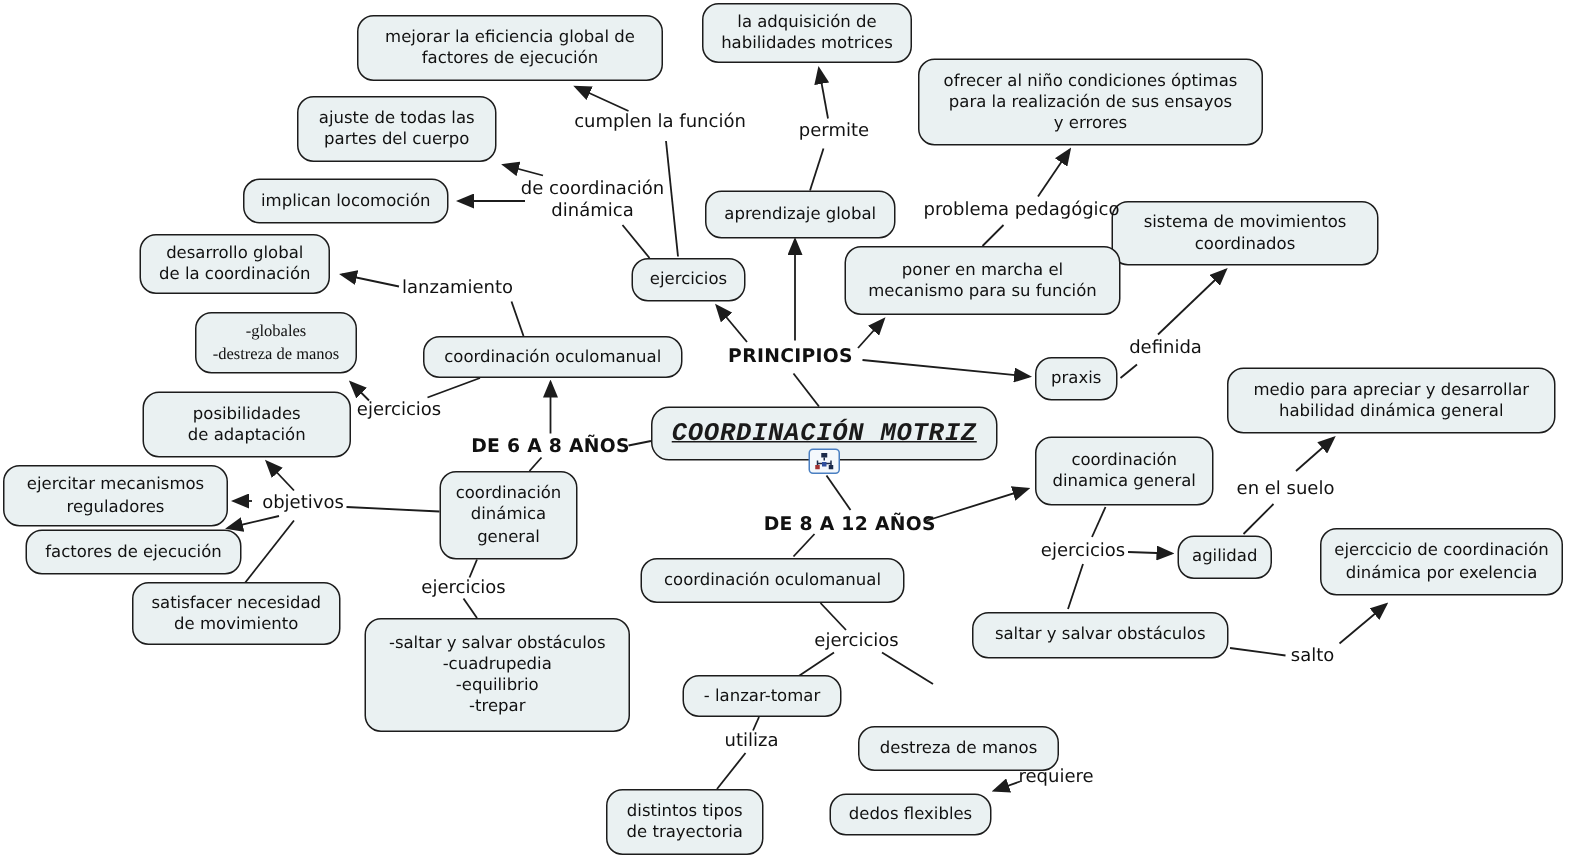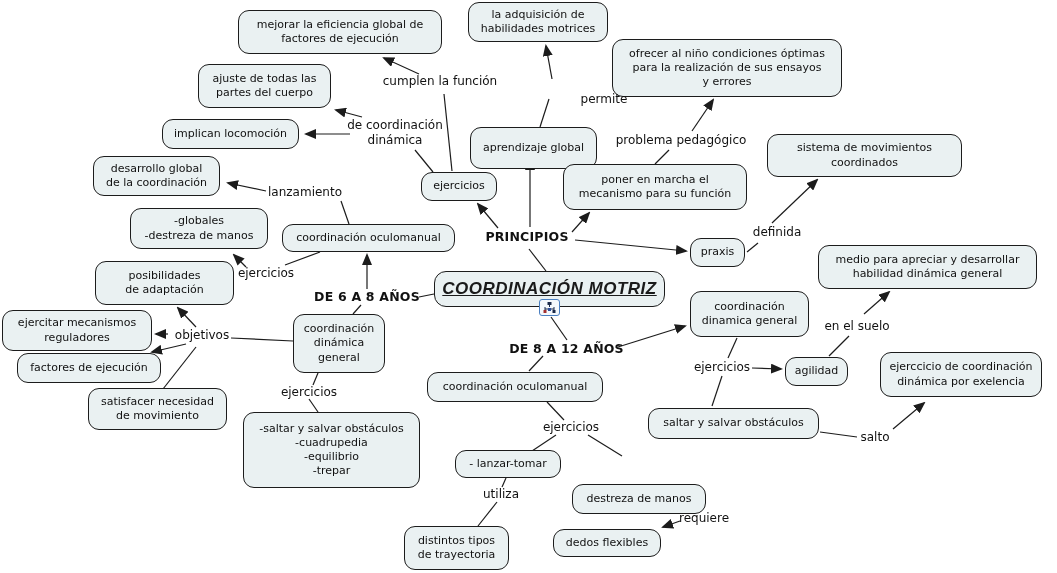--- a/index.html
+++ b/index.html
@@ -43,21 +43,21 @@
     left: 434px; top: 271px; width: 231px; height: 36px;
     box-sizing: border-box;
     background: #eaf1f2;
     border: 1.3px solid #1c1c1c;
     border-radius: 12px;
     display: flex;
     align-items: center;
     justify-content: center;
   }
   .title-text {
-    font-family: Liberation Sans, sans-serif;
+    font-family: Liberation Mono, monospace;
     font-weight: bold;
     font-style: italic;
     font-size: 17px;
     letter-spacing: 0.5px;
     text-decoration: underline;
     color: #1a1a1a;
   }
   .cmap-icon {
     position: absolute;
     left: 539px; top: 299px;
@@ -137,29 +137,29 @@
       <div class="node" style="left: 238px; top: 10px; width: 204px; height: 44px;">mejorar la eficiencia global de
 factores de ejecución</div>
       <div class="node" style="left: 468px; top: 2px; width: 140px; height: 40px;">la adquisición de
 habilidades motrices</div>
       <div class="node" style="left: 612px; top: 39px; width: 230px; height: 58px;">ofrecer al niño condiciones óptimas
 para la realización de sus ensayos
 y errores</div>
       <div class="node" style="left: 198px; top: 64px; width: 133px; height: 44px;">ajuste de todas las
 partes del cuerpo</div>
       <div class="node" style="left: 162px; top: 119px; width: 137px; height: 30px;">implican locomoción</div>
-      <div class="node" style="left: 470px; top: 127px; width: 127px; height: 42px;">aprendizaje global</div>
-      <div class="node" style="left: 767px; top: 134px; width: 195px; height: 43px;">sistema de movimientos
+      <div class="node" style="left: 470px; top: 127px; width: 127px; height: 32px;">aprendizaje global</div>
+      <div class="node" style="left: 741px; top: 134px; width: 178px; height: 43px;">sistema de movimientos
 coordinados</div>
       <div class="node" style="left: 93px; top: 156px; width: 127px; height: 40px;">desarrollo global
 de la coordinación</div>
       <div class="node" style="left: 563px; top: 164px; width: 184px; height: 46px;">poner en marcha el
 mecanismo para su función</div>
       <div class="node" style="left: 421px; top: 172px; width: 76px; height: 29px;">ejercicios</div>
-      <div class="node" style="left: 130px; top: 208px; width: 138px; height: 41px;">-globales
+      <div class="node" style="left: 130px; top: 208px; width: 108px; height: 41px; font-family: Liberation Serif, serif;">-globales
 -destreza de manos</div>
       <div class="node" style="left: 282px; top: 224px; width: 173px; height: 28px;">coordinación oculomanual</div>
       <div class="node" style="left: 690px; top: 238px; width: 55px; height: 29px;">praxis</div>
       <div class="node" style="left: 818px; top: 245px; width: 219px; height: 44px;">medio para apreciar y desarrollar
 habilidad dinámica general</div>
       <div class="node" style="left: 95px; top: 261px; width: 139px; height: 44px;">posibilidades
 de adaptación</div>
       <div class="node" style="left: 690px; top: 291px; width: 119px; height: 46px;">coordinación
 dinamica general</div>
       <div class="node" style="left: 2px; top: 310px; width: 150px; height: 41px;">ejercitar mecanismos
@@ -180,21 +180,21 @@
 -equilibrio
 -trepar</div>
       <div class="node" style="left: 455px; top: 450px; width: 106px; height: 28px;">- lanzar-tomar</div>
       <div class="node" style="left: 572px; top: 455px; width: 134px; height: 30px; margin-top: 29px;">destreza de manos</div>
       <div class="node" style="left: 404px; top: 526px; width: 105px; height: 44px;">distintos tipos
 de trayectoria</div>
       <div class="node" style="left: 553px; top: 529px; width: 108px; height: 28px;">dedos flexibles</div>
     </div>
   <div id="labels-layer">
       <div class="label" style="left: 440px; top: 81px;">cumplen la función</div>
-      <div class="label" style="left: 556px; top: 99px; margin-left: 48px;">permite</div>
+      <div class="label" style="left: 556px; top: 87px;">permite</div>
       <div class="label" style="left: 395px; top: 133px;">de coordinación
 dinámica</div>
       <div class="label" style="left: 681px; top: 140px;">problema pedagógico</div>
       <div class="label" style="left: 305px; top: 192px;">lanzamiento</div>
       <div class="label" style="left: 777px; top: 232px;">definida</div>
       <div class="label bold" style="left: 527px; top: 237px;">PRINCIPIOS</div>
       <div class="label" style="left: 266px; top: 273px;">ejercicios</div>
       <div class="label bold" style="left: 367px; top: 297px;">DE 6 A 8 AÑOS</div>
       <div class="label" style="left: 202px; top: 335px;">objetivos</div>
       <div class="label bold" style="left: 559px; top: 349px; padding-left: 15px;">DE 8 A 12 AÑOS</div>

